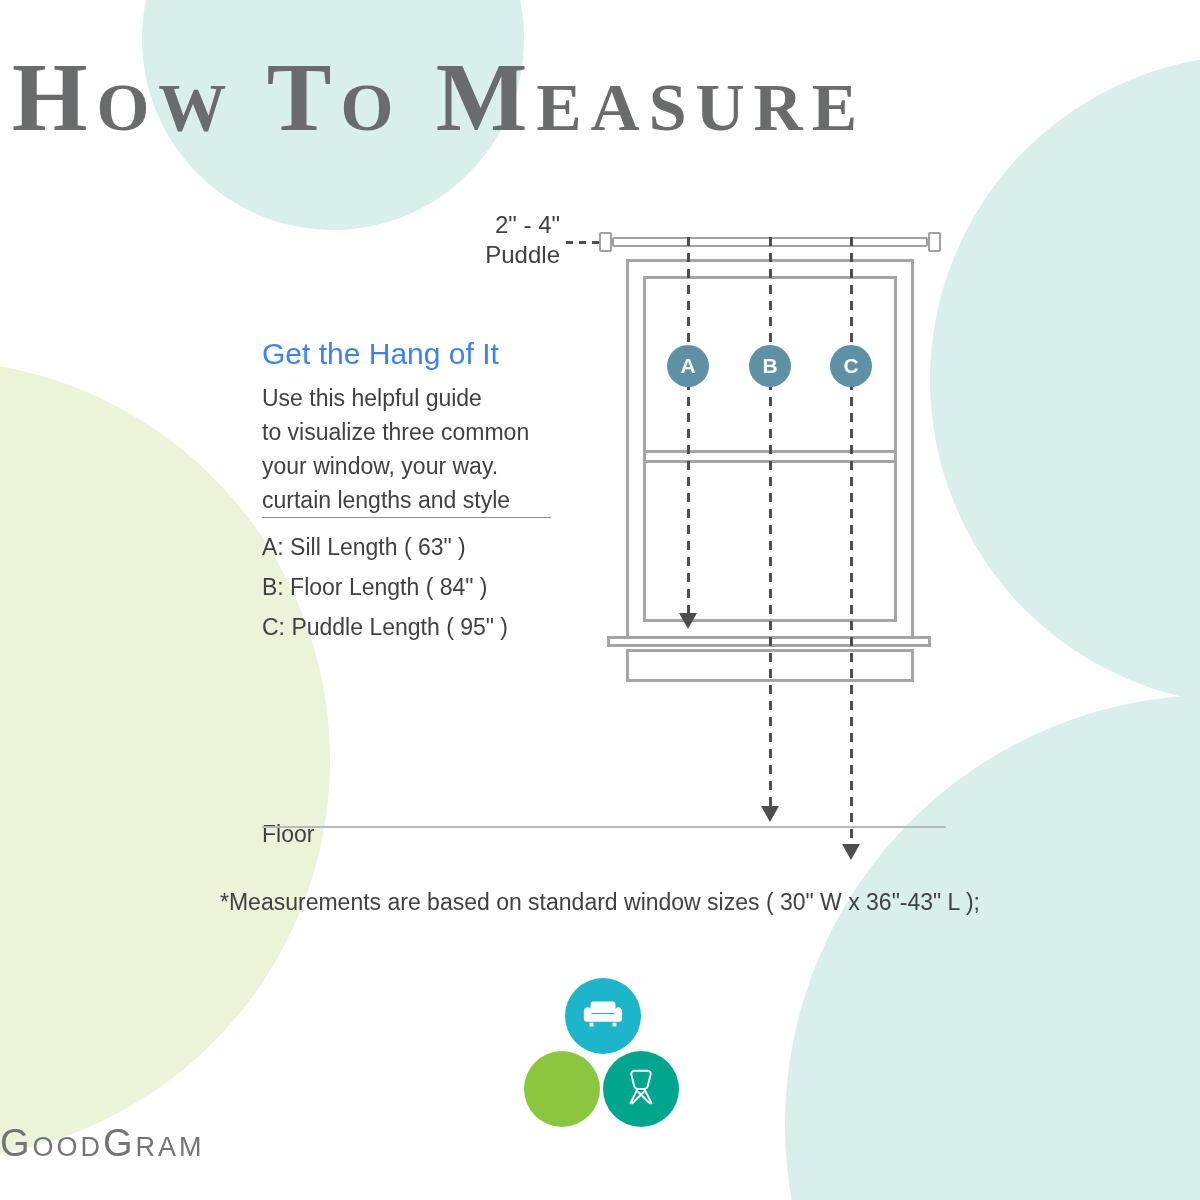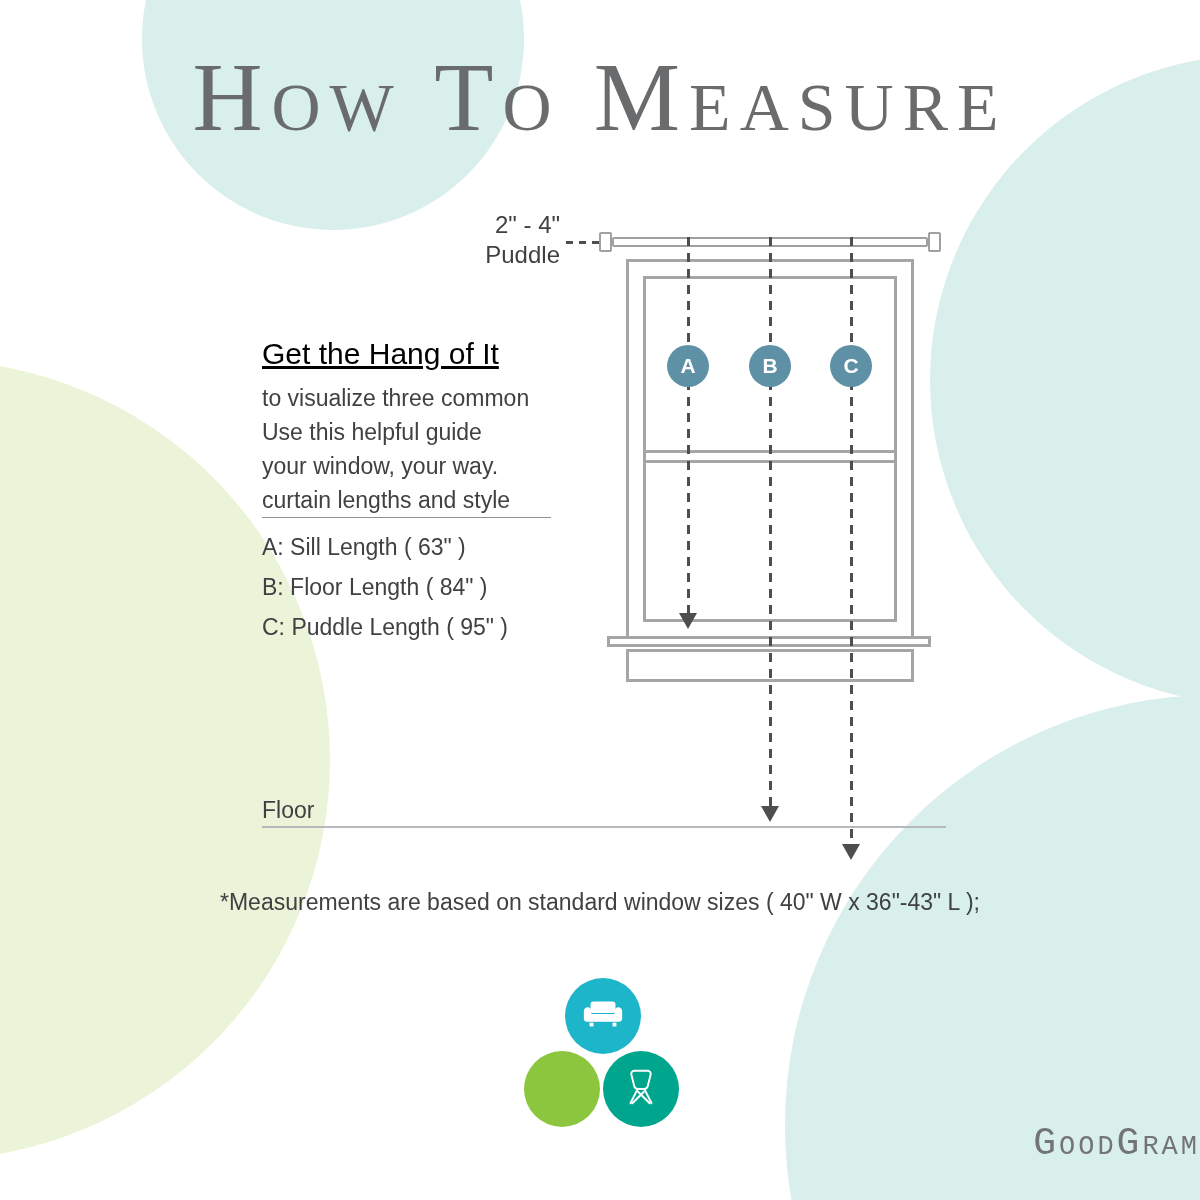--- a/index.html
+++ b/index.html
@@ -19,27 +19,28 @@
   .bgc-top-left     { left: 142px;  top: -152px; width: 382px; height: 382px; background: #d8efec; }
   .bgc-right        { left: 930px;  top: 55px;   width: 650px; height: 650px; background: #d8efec; }
   .bgc-bottom-right { left: 785px;  top: 695px;  width: 860px; height: 860px; background: #d8efec; }
   .bgc-left         { left: -470px; top: 360px;  width: 800px; height: 800px; background: #ebf3d8; }
 
   .layer { position: absolute; inset: 0; z-index: 1; }
 
   
   .page-title {
     position: absolute; top: 42px; left: 0; right: 0;
-    text-align: center;
+    text-align: left;
     font-family: "Liberation Serif", serif;
     font-variant: small-caps;
     font-size: 97px;
     letter-spacing: 9px;
     color: #6a6b6d;
-    font-weight: 400;
+    font-weight: 700;
+    padding-left: 12px;
   }
 
   
   .spacing-label {
     position: absolute; top: 210px; left: 380px; width: 180px;
     text-align: right; font-size: 24px; line-height: 30px; color: #3f4142;
   }
   .spacing-dash {
     position: absolute; top: 241px; left: 566px; width: 38px; height: 3px;
     background: repeating-linear-gradient(to right, #4d4e50 0 7px, transparent 7px 13px);
@@ -81,41 +82,41 @@
     position: absolute; top: 345px; width: 42px; height: 42px; border-radius: 50%;
     background: #5e91a5; color: #ffffff; z-index: 6;
     display: flex; align-items: center; justify-content: center;
     font-size: 21px; font-weight: bold;
   }
   .badge.a { left: 667px; }
   .badge.b { left: 749px; }
   .badge.c { left: 830px; }
 
   
-  .guide-heading { position: absolute; left: 262px; top: 337px; font-size: 30px; color: #000000; text-decoration: underline; }
+  .guide-heading { position: absolute; left: 262px; top: 337px; font-size: 30px; color: #3b82f6; }
   .guide-body    { position: absolute; left: 262px; top: 381px; font-size: 23px; line-height: 34px; color: #3f4142; }
   .guide-divider { position: absolute; left: 262px; top: 517px; width: 289px; height: 1px; background: #8f9092; }
   .length-list   { position: absolute; left: 262px; top: 527px; font-size: 23px; color: #3f4142; }
   .length-list .item { height: 40px; line-height: 40px; }
 
   
-  .floor-label { position: absolute; left: 262px; top: 797px; font-size: 23px; color: #3f4142; }
+  .floor-label { position: absolute; left: 262px; top: 821px; font-size: 23px; color: #3f4142; }
   .floor-line  { position: absolute; left: 262px; top: 826px; width: 684px; height: 2px; background: #b7b8ba; z-index: 4; }
 
   
   .footnote { position: absolute; top: 886px; left: 0; right: 0; text-align: center; font-size: 23px; line-height: 32px; color: #3f4142; z-index: 2; }
 
   
   .logo-circle { position: absolute; width: 76px; height: 76px; border-radius: 50%; display: flex; align-items: center; justify-content: center; z-index: 2; }
   .logo-couch { left: 565px; top: 978px;  background: #1db5c9; }
   .logo-green { left: 524px; top: 1051px; background: #8cc63e; }
   .logo-chair { left: 603px; top: 1051px; background: #00a58e; }
   .brand {
-    position: absolute; top: 1122px; left: 0; right: 0; text-align: right;
-    font-family: Liberation Mono, monospace; font-variant: small-caps;
+    position: absolute; top: 1122px; left: 0; right: 0; text-align: left;
+    font-family: Liberation Sans, sans-serif; font-variant: small-caps;
     font-size: 38px; letter-spacing: 3px; color: #737476;
   }
 </style>
 </head>
 <body>
 
 <div id="canvas">
 
   <div class="bgc bgc-top-left"></div>
   <div class="bgc bgc-right"></div>
@@ -154,37 +155,37 @@
       </div>
     <div class="badge b">
         <span>B</span>
       </div>
     <div class="badge c">
         <span>C</span>
       </div>
 
     <div class="guide-heading">Get the Hang of It</div>
     <div class="guide-body">
+      <div>Use this helpful guide</div>
       <div>to visualize three common</div>
-      <div>Use this helpful guide</div>
       <div>your window, your way.</div>
       <div>curtain lengths and style</div>
     </div>
     <div class="guide-divider"></div>
     <div class="length-list">
       <div class="item">A: Sill Length ( 63" )</div>
       <div class="item">B: Floor Length ( 84" )</div>
       <div class="item">C: Puddle Length ( 95" )</div>
     </div>
 
     <div class="floor-label">Floor</div>
     <div class="floor-line"></div>
 
     <div class="footnote">
-      <div>*Measurements are based on standard window sizes ( 40" W x 36"-43" L );</div>
+      <div>*Measurements are based on standard window sizes ( 30" W x 36"-43" L );</div>
     </div>
 
     <div class="logo-circle logo-couch">
       <span>
         <svg width="46" height="46" viewBox="0 0 48 48" fill="#ffffff" xmlns="http://www.w3.org/2000/svg">
           <rect x="11" y="11" width="26" height="12" rx="3"></rect>
           <path d="M8 17c-2.2 0-4 1.8-4 4v8c0 1.7 1.3 3 3 3h34c1.7 0 3-1.3 3-3v-8c0-2.2-1.8-4-4-4s-4 1.8-4 4v3H12v-3c0-2.2-1.8-4-4-4z"></path>
           <rect x="10" y="33" width="4" height="4"></rect>
           <rect x="34" y="33" width="4" height="4"></rect>
         </svg>

